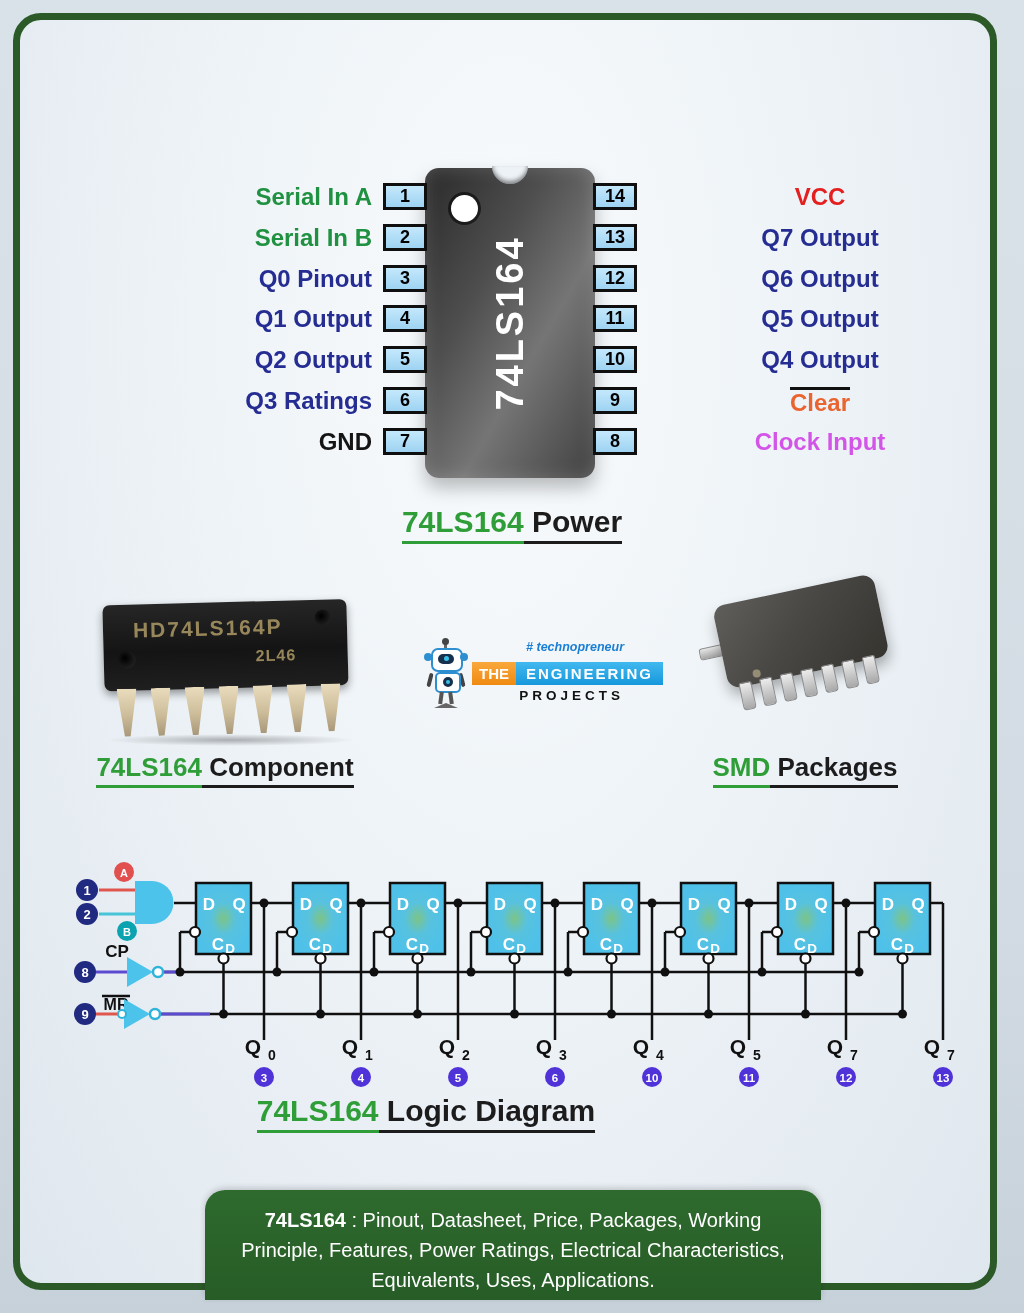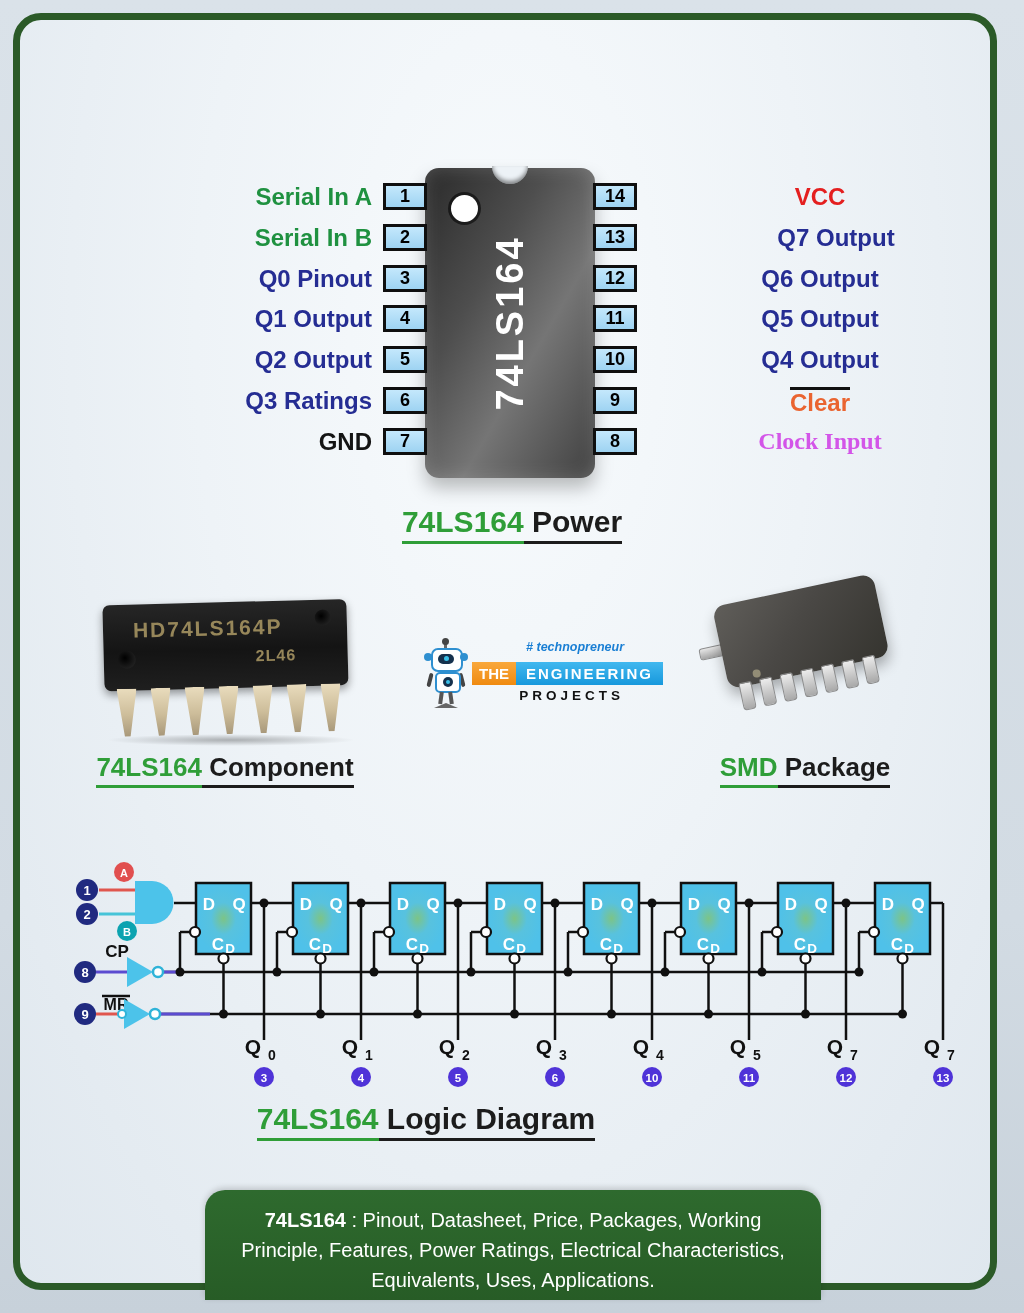--- a/index.html
+++ b/index.html
@@ -125,31 +125,31 @@
       <div class="pinlabel left" style="top: 305px; color: rgb(37, 45, 147);">Q1 Output</div>
       <div class="pinbox" style="top: 305px; left: 383px;">4</div>
       <div class="pinlabel left" style="top: 346px; color: rgb(37, 45, 147);">Q2 Output</div>
       <div class="pinbox" style="top: 346px; left: 383px;">5</div>
       <div class="pinlabel left" style="top: 387px; color: rgb(37, 45, 147);">Q3 Ratings</div>
       <div class="pinbox" style="top: 387px; left: 383px;">6</div>
       <div class="pinlabel left" style="top: 428px; color: rgb(20, 20, 20);">GND</div>
       <div class="pinbox" style="top: 428px; left: 383px;">7</div>
       <div class="pinlabel right" style="top: 183px; color: rgb(228, 31, 31);">VCC</div>
       <div class="pinbox" style="top: 183px; left: 593px;">14</div>
-      <div class="pinlabel right" style="top: 224px; color: rgb(37, 45, 147); margin-left: 16px;">Q7 Output</div>
+      <div class="pinlabel right" style="top: 224px; color: rgb(37, 45, 147);">Q7 Output</div>
       <div class="pinbox" style="top: 224px; left: 593px;">13</div>
       <div class="pinlabel right" style="top: 265px; color: rgb(37, 45, 147);">Q6 Output</div>
       <div class="pinbox" style="top: 265px; left: 593px;">12</div>
       <div class="pinlabel right" style="top: 305px; color: rgb(37, 45, 147);">Q5 Output</div>
       <div class="pinbox" style="top: 305px; left: 593px;">11</div>
       <div class="pinlabel right" style="top: 346px; color: rgb(37, 45, 147);">Q4 Output</div>
       <div class="pinbox" style="top: 346px; left: 593px;">10</div>
       <div class="pinlabel right" style="top: 387px; color: rgb(234, 100, 48);"><span class="ov">Clear</span></div>
       <div class="pinbox" style="top: 387px; left: 593px;">9</div>
-      <div class="pinlabel right" style="top: 428px; color: rgb(211, 85, 232); font-family: Liberation Serif, serif;">Clock Input</div>
+      <div class="pinlabel right" style="top: 428px; color: rgb(211, 85, 232);">Clock Input</div>
       <div class="pinbox" style="top: 428px; left: 593px;">8</div>
     </div>
 
   <div class="cap" style="left:0;width:1024px;top:505px;font-size:30px;"><span class="g">74LS164</span><span class="b"> Power</span></div>
 
   <div class="comp">
     <div class="comp-shadow"></div>
     <div class="comp-rot">
       <div class="comp-body">
         <div class="comp-dimple"></div>
@@ -208,21 +208,21 @@
           <div class="smd-leg" style="left: 49px;"></div>
           <div class="smd-leg" style="left: 70px;"></div>
           <div class="smd-leg" style="left: 91px;"></div>
           <div class="smd-leg" style="left: 112px;"></div>
           <div class="smd-leg" style="left: 133px;"></div>
           <div class="smd-leg" style="left: 154px;"></div>
         </div>
       <div class="smd-dot"></div>
     </div>
   </div>
-  <div class="cap" style="left:640px;width:330px;top:752px;font-size:26px;"><span class="g">SMD</span><span class="b"> Package</span></div>
+  <div class="cap" style="left:640px;width:330px;top:752px;font-size:26px;"><span class="g">SMD</span><span class="b"> Packages</span></div>
 
   <svg id="logic-svg" class="abs" style="left:0;top:0;z-index:2;" width="1024" height="1313" viewBox="0 0 1024 1313">
       <defs>
         <radialGradient id="ffg">
           <stop offset="0%" stop-color="#7cc487"></stop>
           <stop offset="45%" stop-color="#58c2de"></stop>
           <stop offset="100%" stop-color="#4fc1e9"></stop>
         </radialGradient>
       </defs>
       <line x1="163" y1="972" x2="859" y2="972" stroke="#101010" stroke-width="2.5"></line>
@@ -401,16 +401,16 @@
       <text x="843" y="1054" font-size="21" fill="#101010" text-anchor="end">Q</text>
       <text x="850" y="1060" font-size="14" fill="#101010" text-anchor="start">7</text>
       <circle cx="846" cy="1077" r="10" fill="#4f33d8"></circle>
       <text x="846" y="1081.5" font-size="11.5" fill="#fff" text-anchor="middle">12</text>
       <text x="940" y="1054" font-size="21" fill="#101010" text-anchor="end">Q</text>
       <text x="947" y="1060" font-size="14" fill="#101010" text-anchor="start">7</text>
       <circle cx="943" cy="1077" r="10" fill="#4f33d8"></circle>
       <text x="943" y="1081.5" font-size="11.5" fill="#fff" text-anchor="middle">13</text>
     </svg>
 
-  <div class="cap" style="left:0;width:852px;top:1094px;font-size:30px;margin-top:8px;"><span class="g">74LS164</span><span class="b"> Logic Diagram</span></div>
+  <div class="cap" style="left:0;width:852px;top:1094px;font-size:30px;"><span class="g">74LS164</span><span class="b"> Logic Diagram</span></div>
 
   <div class="footer" style="background: linear-gradient(rgb(46, 106, 46), rgb(39, 92, 38)); color: rgb(255, 255, 255);"><b>74LS164</b><span> : Pinout, Datasheet, Price, Packages, Working Principle, Features, Power Ratings, Electrical Characteristics, Equivalents, Uses, Applications.</span></div>
 </div>
 
 </body></html>

